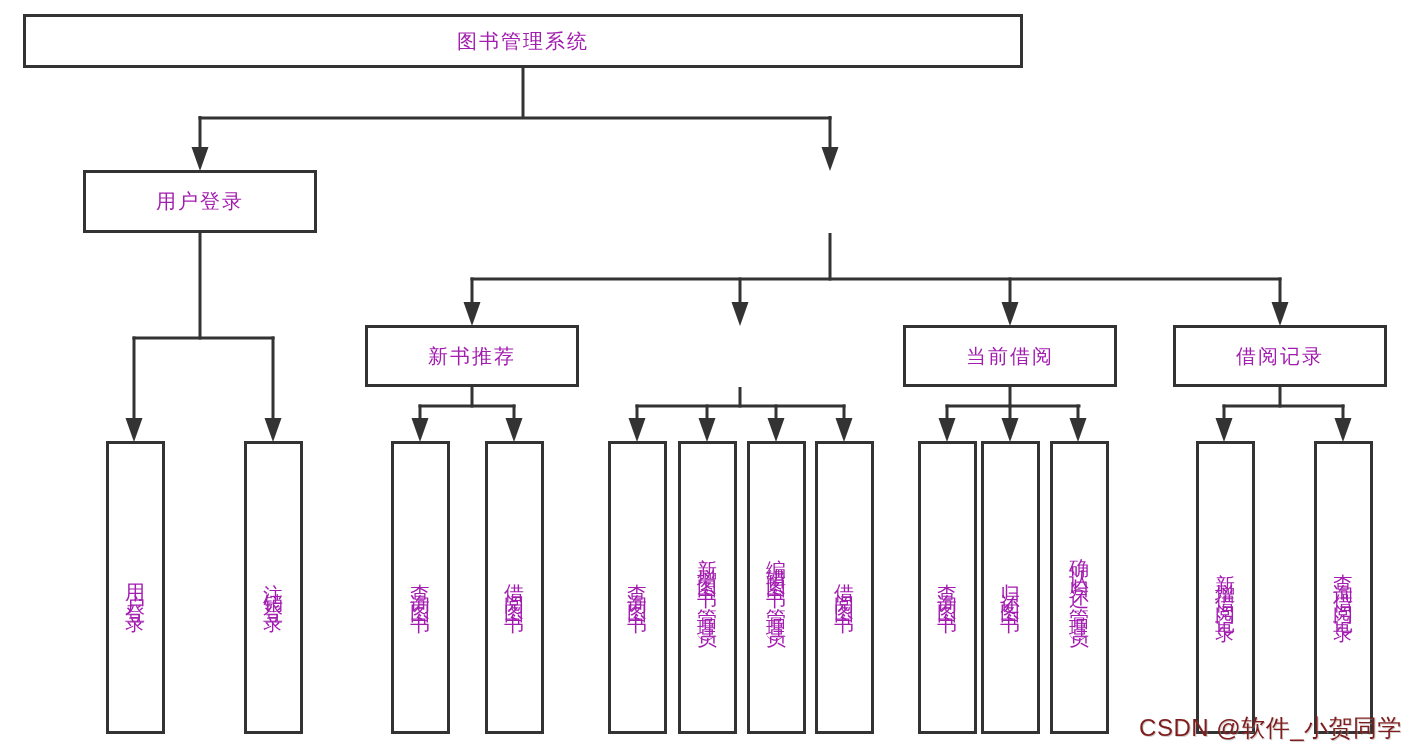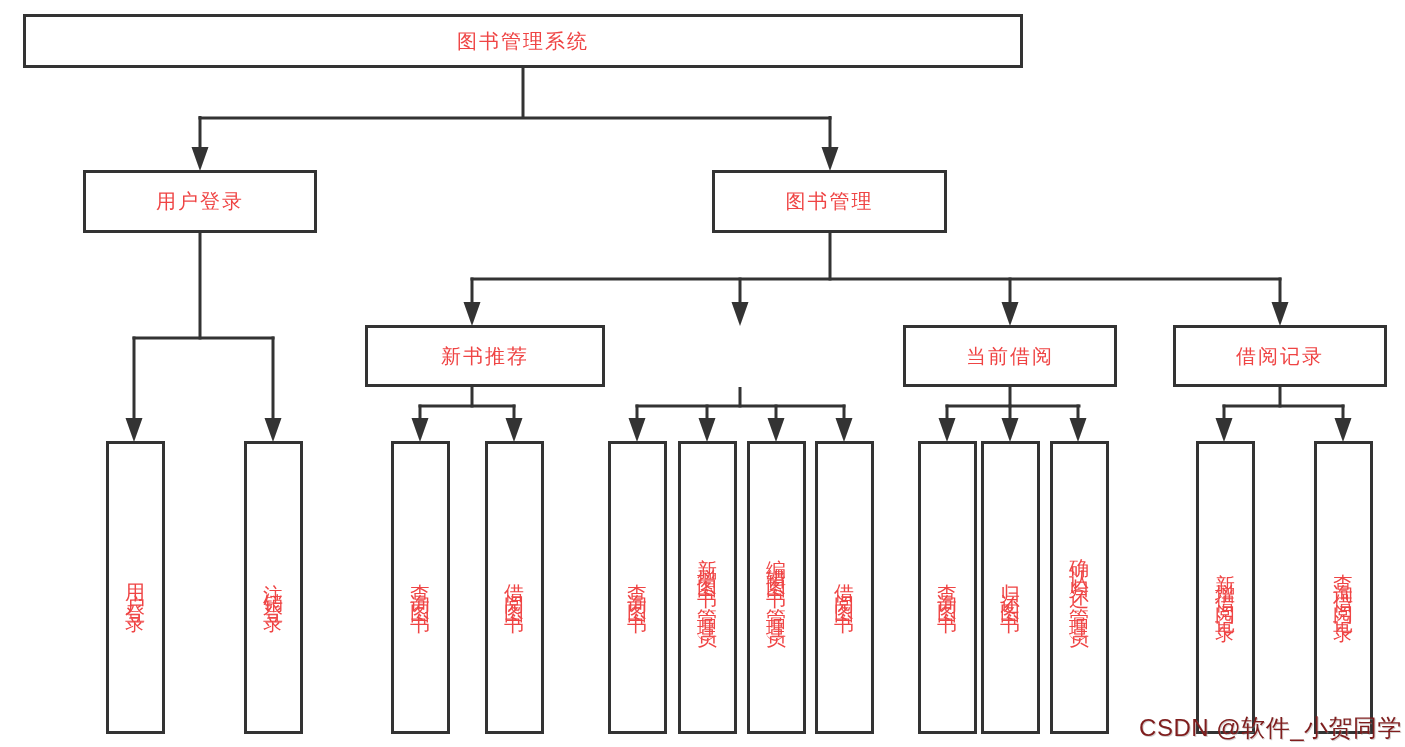--- a/index.html
+++ b/index.html
@@ -22,21 +22,21 @@
   #edges polygon { fill: #333333; }
   .node {
     position: absolute;
     box-sizing: border-box;
     background: #ffffff;
     border: 3px solid #333333;
     display: grid;
     place-items: center;
     font-size: 20px;
     letter-spacing: 2px;
-    color: #ef4444;
+    color: #a21caf;
     white-space: nowrap;
   }
   .node.v {
     writing-mode: vertical-rl;
     text-orientation: mixed;
     letter-spacing: 10px;
     white-space: normal;
     line-height: 1;
   }
   #watermark {
@@ -119,23 +119,22 @@
       <line x1="1224" y1="404.5" x2="1224" y2="421"></line>
       <polygon points="1215.5,418 1232.5,418 1224,442"></polygon>
       <line x1="1343" y1="404.5" x2="1343" y2="421"></line>
       <polygon points="1334.5,418 1351.5,418 1343,442"></polygon>
     </g>
   </svg>
 
   <div class="node" style="left:23px; top:14px; width:1000px; height:54px;">图书管理系统</div>
 
   <div class="node" style="left:83px; top:170px; width:234px; height:63px;">用户登录</div>
-  <div class="node" style="left:712px; top:170px; width:235px; height:63px;">图书管理</div>
 
-  <div class="node" style="left:365px; top:325px; width:240px; height:62px;font-family:Liberation Serif, serif;">新书推荐</div>
+  <div class="node" style="left:365px; top:325px; width:214px; height:62px;font-family:Liberation Serif, serif;">新书推荐</div>
   <div class="node" style="left:903px; top:325px; width:214px; height:62px;">当前借阅</div>
   <div class="node" style="left:1173px; top:325px; width:214px; height:62px;font-family:Liberation Serif, serif;">借阅记录</div>
 
   <div class="node v" style="left:106px; top:441px; width:59px; height:293px;">用户登录</div>
   <div class="node v" style="left:244px; top:441px; width:59px; height:293px;">注销登录</div>
 
   <div class="node v" style="left:391px; top:441px; width:59px; height:293px;">查询图书</div>
   <div class="node v" style="left:485px; top:441px; width:59px; height:293px;">借阅图书</div>
 
   <div class="node v" style="left:608px; top:441px; width:59px; height:293px;">查询图书</div>

